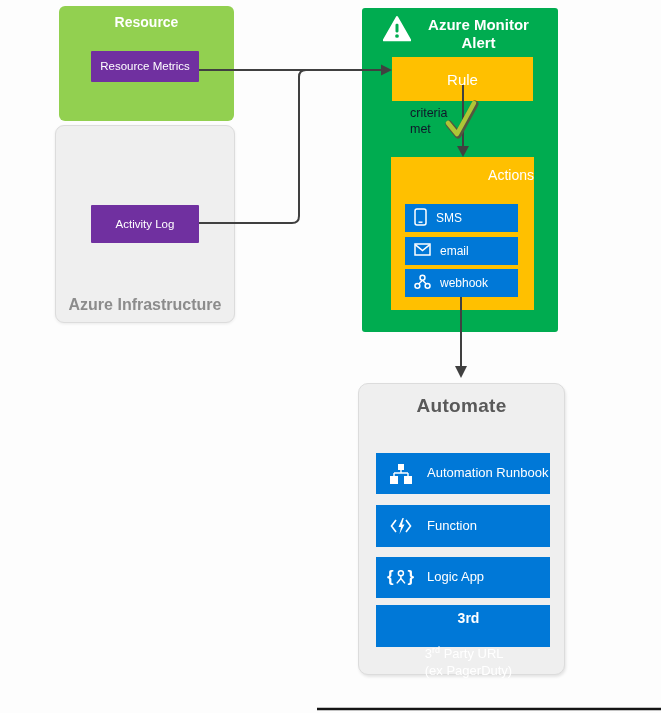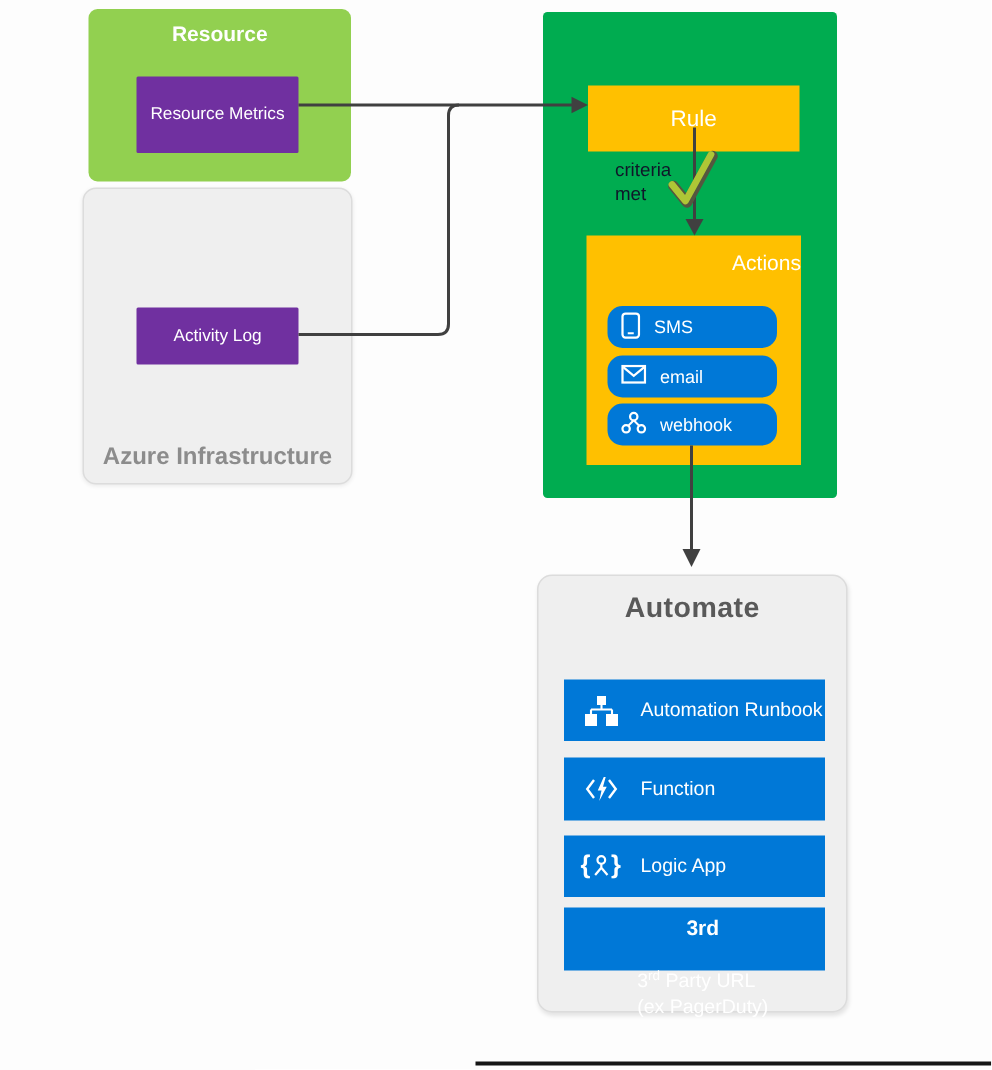--- a/index.html
+++ b/index.html
@@ -6,34 +6,34 @@
   .stage{
     position:relative;width:661px;height:713px;background:#fdfdfd;overflow:hidden;
     font-family:"Liberation Sans",sans-serif;
   }
   .box{position:absolute;box-sizing:border-box;}
 
   
   .resource-box{left:59px;top:6px;width:175px;height:115px;background:var(--light-green);border-radius:6px;}
   .resource-title{padding-top:8px;text-align:center;color:#fff;font-weight:bold;font-size:14px;}
   .purple-node{position:absolute;background:var(--purple);color:#fff;display:flex;align-items:center;justify-content:center;text-align:center;font-size:11.5px;line-height:1.25;border-radius:1px;}
-  .resource-metrics{left:91px;top:51px;width:108px;height:51px;}
+  .resource-metrics{left:91px;top:51px;width:108px;height:31px;}
   .infra-box{left:55px;top:125px;width:180px;height:198px;background:var(--gray-box);border:1px solid var(--gray-border);border-radius:9px;box-shadow:0 1px 3px rgba(0,0,0,0.08);}
   .infra-title{position:absolute;bottom:8px;left:0;right:0;text-align:center;color:var(--gray-text);font-weight:bold;font-size:16px;}
   .activity-log{left:91px;top:205px;width:108px;height:38px;}
 
   
   .monitor-box{left:362px;top:8px;width:196px;height:324px;background:var(--green);border-radius:3px;}
   .monitor-header{display:flex;align-items:flex-start;justify-content:center;gap:9px;padding-top:8px;}
   .monitor-title{color:#fff;font-weight:bold;font-size:15px;line-height:1.2;text-align:center;width:118px;}
   .rule-box{position:absolute;left:30px;top:49px;width:141px;height:44px;background:var(--yellow);color:#fff;font-size:15px;display:flex;align-items:center;justify-content:center;}
   .criteria-text{position:absolute;left:48px;top:97px;color:#0f172a;font-size:12.5px;line-height:16px;}
   .actions-box{position:absolute;left:29px;top:149px;width:143px;height:153px;background:var(--yellow);}
   .actions-title{text-align:right;color:#fff;font-size:14px;padding-top:10px;}
-  .action-item{position:absolute;left:14px;width:113px;height:28px;background:var(--blue);color:#fff;font-size:12px;display:flex;align-items:center;gap:9px;padding-left:9px;box-sizing:border-box;border-radius:10px;}
+  .action-item{position:absolute;left:14px;width:113px;height:28px;background:var(--blue);color:#fff;font-size:12px;display:flex;align-items:center;gap:9px;padding-left:9px;box-sizing:border-box;}
   .action-sms{top:47px;} .action-email{top:80px;} .action-webhook{top:112px;}
 
   
   .automate-box{left:358px;top:383px;width:207px;height:292px;background:var(--gray-box);border:1px solid var(--gray-border);border-radius:10px;box-shadow:1px 2px 3px rgba(0,0,0,0.10);}
   .automate-title{text-align:center;color:var(--dark-gray-text);font-weight:bold;font-size:19px;padding-top:11px;letter-spacing:.3px;}
   .auto-item{position:absolute;left:17px;width:174px;background:var(--blue);color:#fff;font-size:13px;line-height:1.3;display:flex;align-items:center;gap:13px;padding-left:11px;box-sizing:border-box;}
   .auto-runbook{top:69px;height:41px;} .auto-function{top:121px;height:42px;}
   .auto-logic{top:173px;height:41px;} .auto-third{top:221px;height:42px;flex-direction:column;}
   .auto-icon{width:27px;display:flex;align-items:center;justify-content:center;flex:0 0 27px;}
   .third-label{font-weight:bold;font-size:14px;}
@@ -57,20 +57,30 @@
   </div>
 
   <div class="box infra-box">
     <div class="infra-title">Azure Infrastructure</div>
   </div>
   <div class="box purple-node activity-log">
     <span>Activity Log</span>
   </div>
 
   <div class="box monitor-box">
+    <div class="monitor-header">
+      <span>
+        <svg width="28" height="26" viewBox="0 0 30 27">
+          <path d="M15 1 L29 25.5 H1 Z" fill="#ffffff" stroke="#ffffff" stroke-width="2.5" stroke-linejoin="round"></path>
+          <rect x="13.4" y="8" width="3.2" height="9.2" rx="1.2" fill="var(--green)"></rect>
+          <circle cx="15" cy="21" r="2" fill="var(--green)"></circle>
+        </svg>
+      </span>
+      <span class="monitor-title">Azure Monitor Alert</span>
+    </div>
 
     <div class="rule-box">
       <span>Rule</span>
     </div>
 
     <div class="criteria-text">
       <div>criteria</div>
       <div>met</div>
     </div>
 

